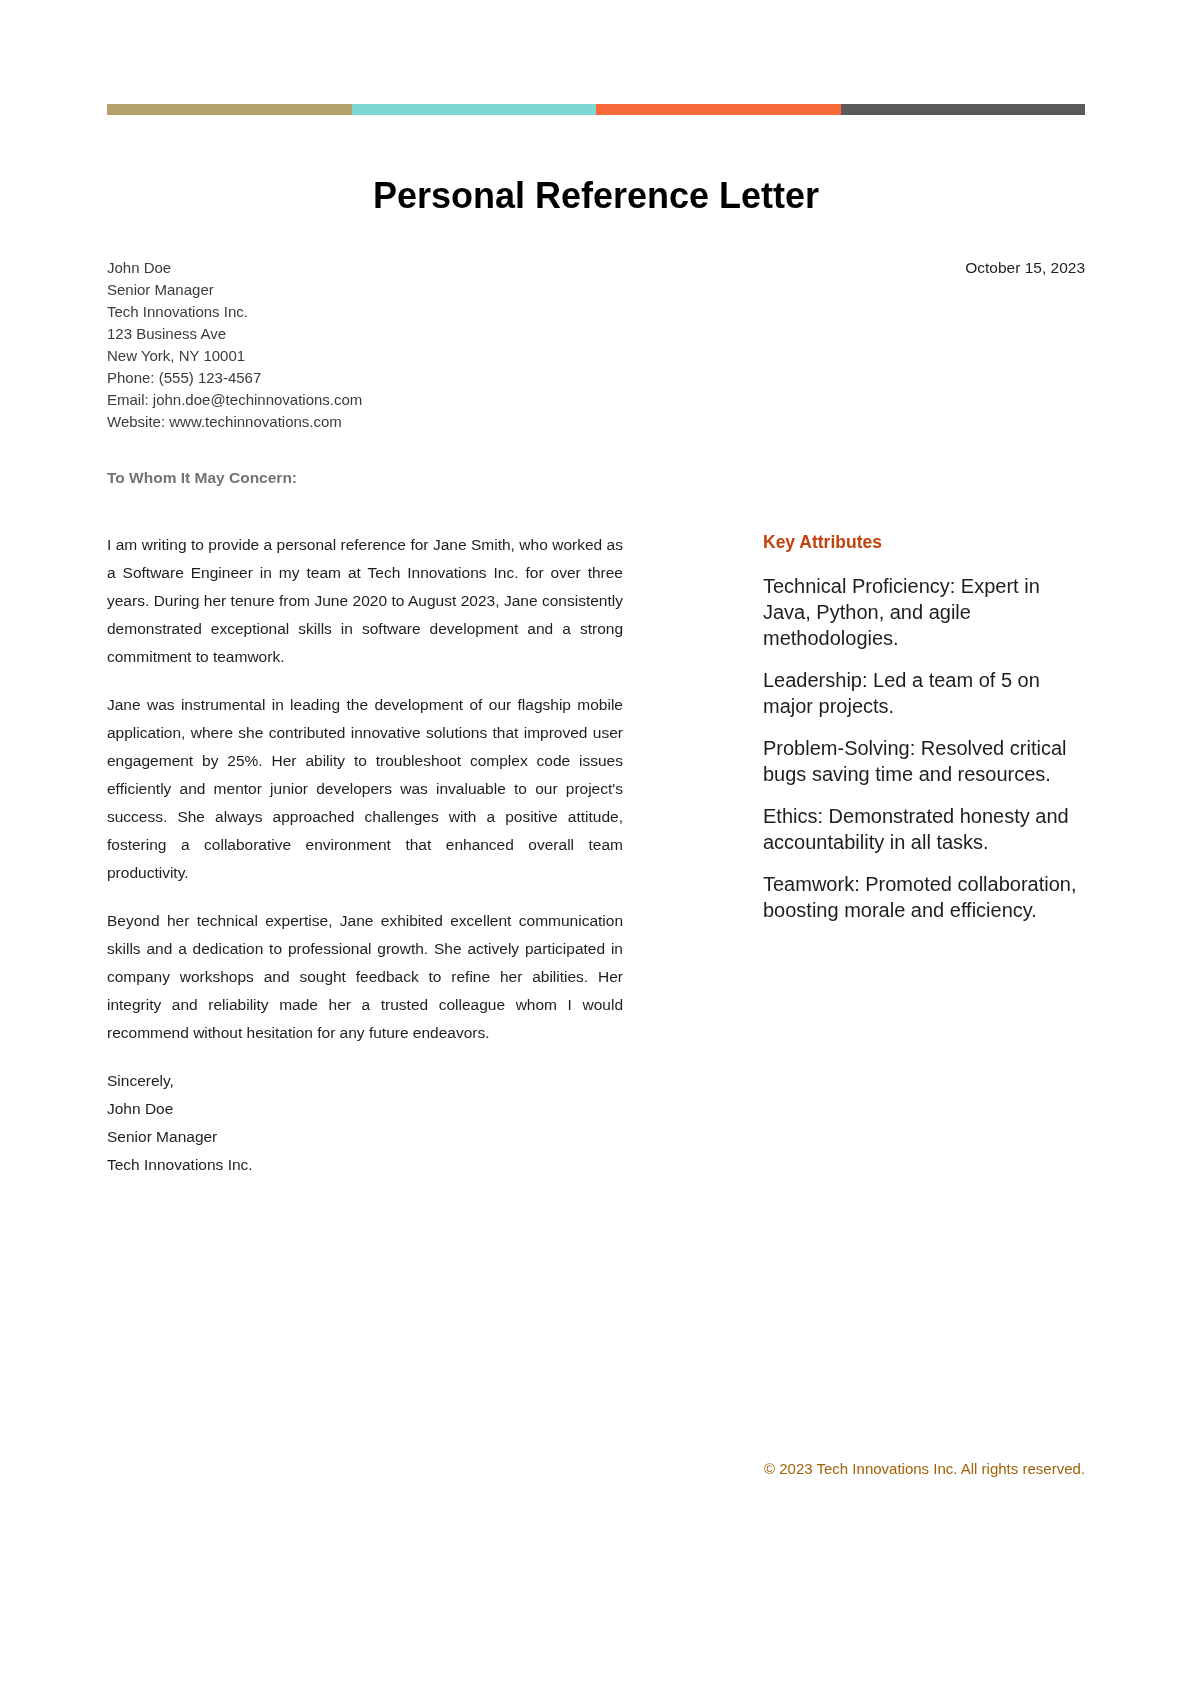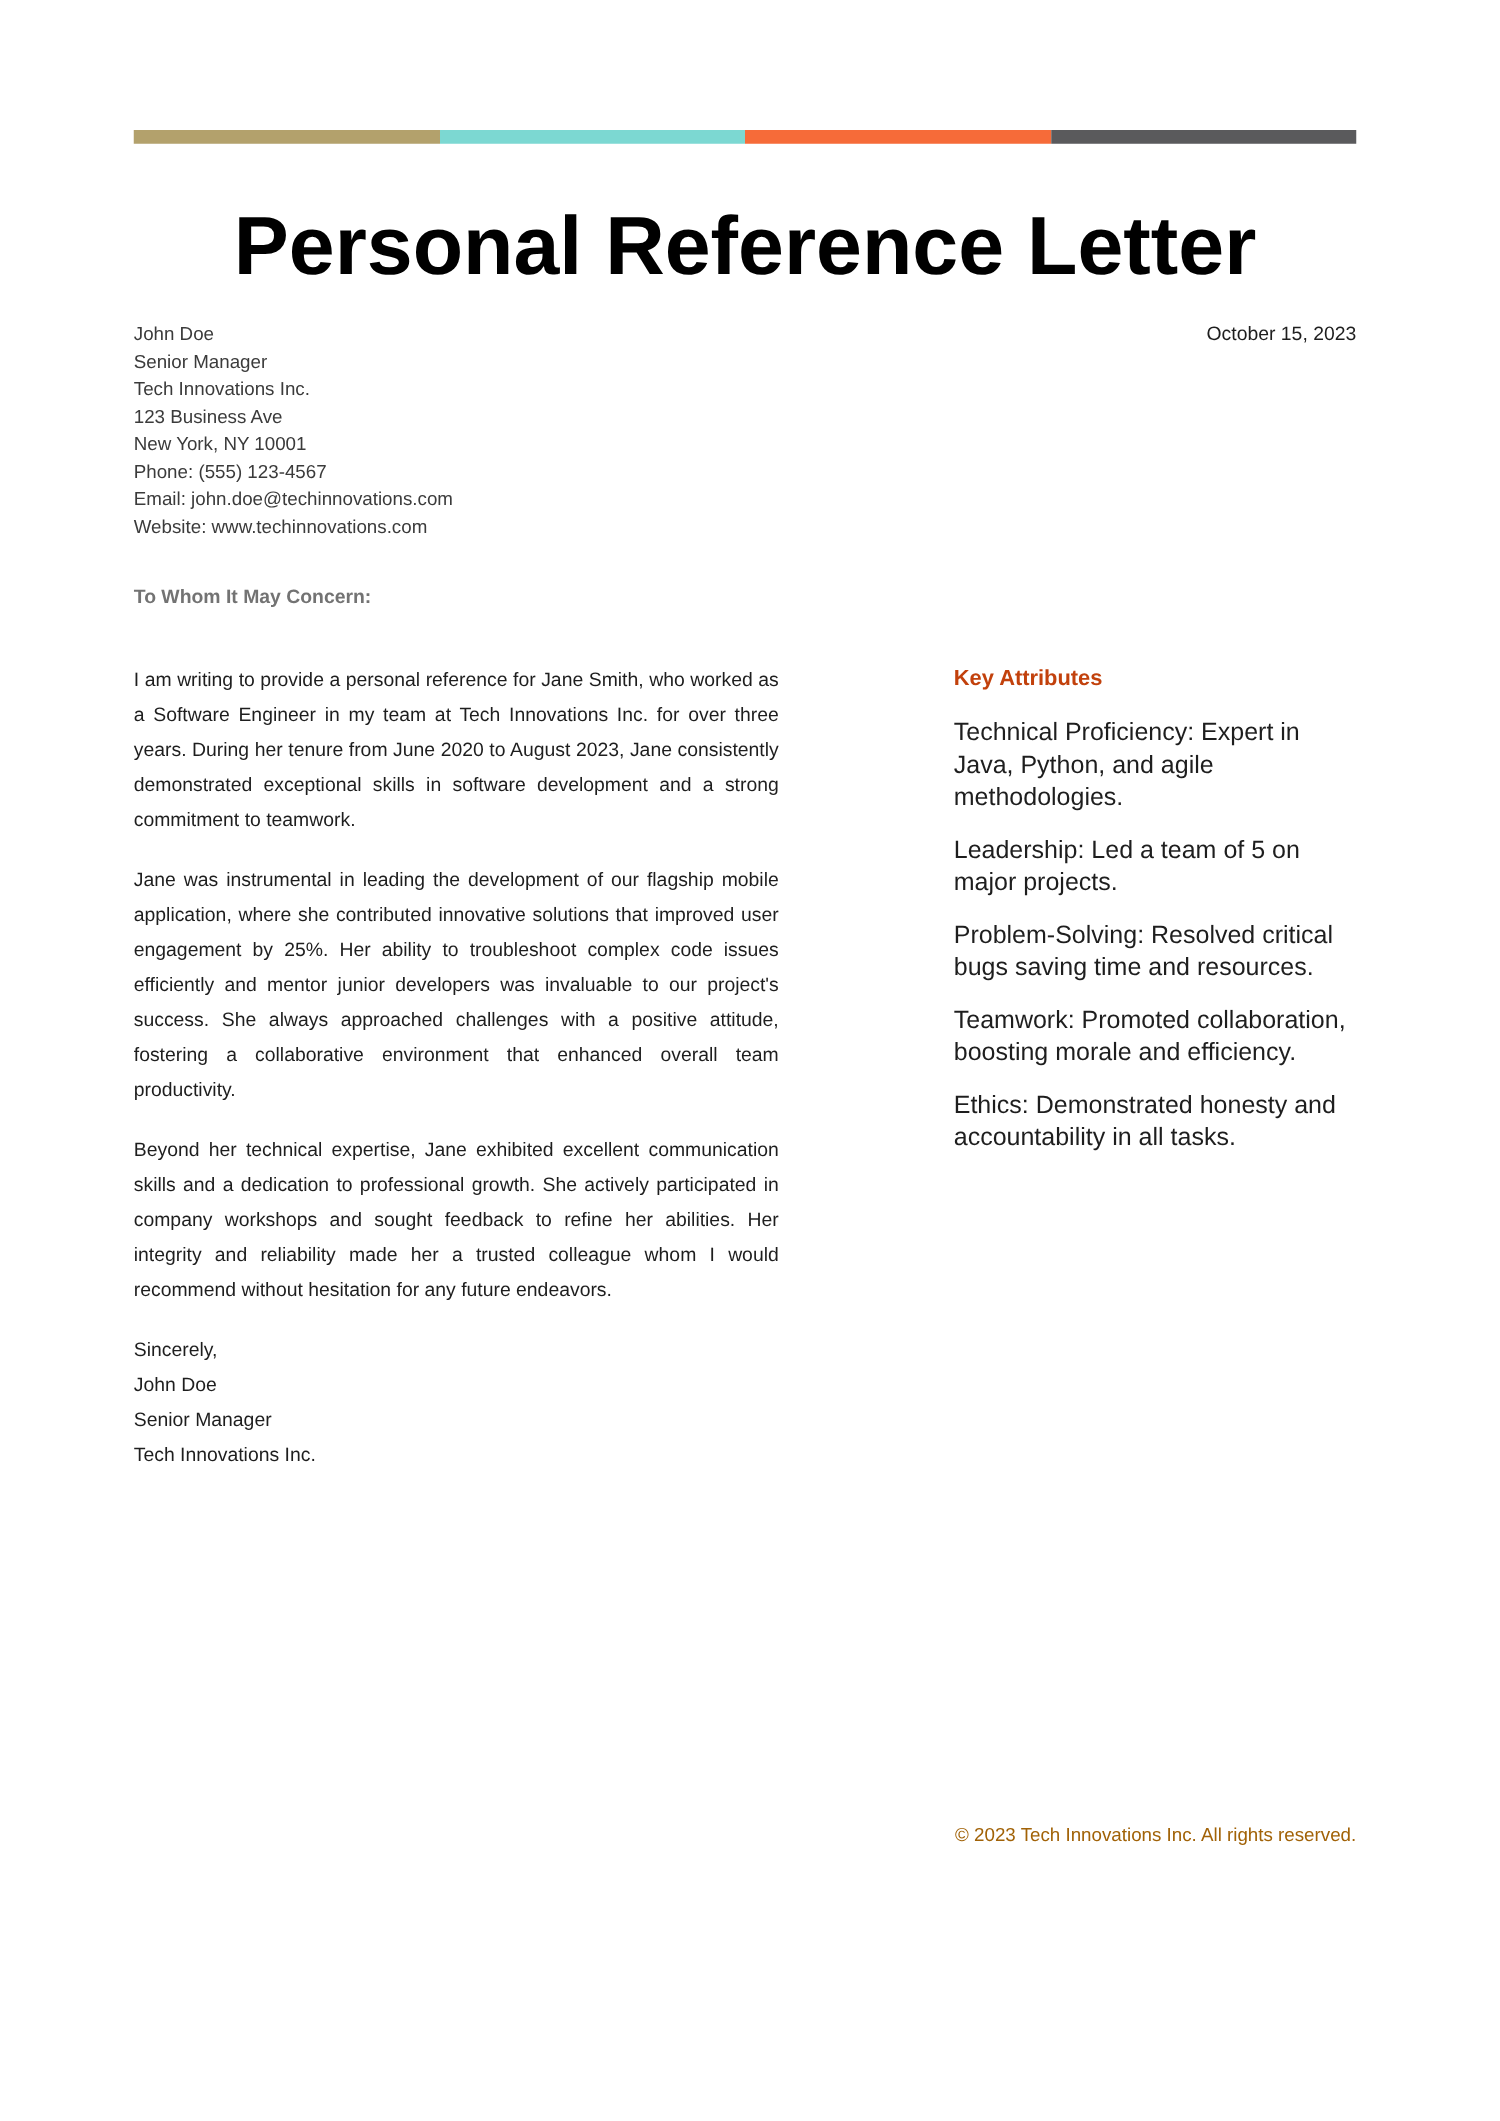--- a/index.html
+++ b/index.html
@@ -15,21 +15,21 @@
     padding: 104px 115px 0 107px;
     overflow: hidden;
   }
 
   .top-bar { display: flex; height: 11px; width: 100%; }
   .top-bar .seg { flex: 1 1 0; height: 100%; }
 
   .title {
     margin: 50px 0 0 0;
     text-align: center;
-    font-size: 66px;
+    font-size: 36px;
     line-height: 62px;
     font-weight: 700;
     color: #000000;
     letter-spacing: 0;
   }
 
   .header-row {
     display: flex;
     justify-content: space-between;
     align-items: flex-start;
@@ -139,21 +139,21 @@
         <div>Senior Manager</div>
         <div>Tech Innovations Inc.</div>
       </div>
     </div>
 
     <div class="right-col">
       <h2>Key Attributes</h2>
       <p>Technical Proficiency: Expert in Java, Python, and agile methodologies.</p>
       <p>Leadership: Led a team of 5 on major projects.</p>
       <p>Problem-Solving: Resolved critical bugs saving time and resources.</p>
+      <p>Ethics: Demonstrated honesty and accountability in all tasks.</p>
       <p>Teamwork: Promoted collaboration, boosting morale and efficiency.</p>
-      <p>Ethics: Demonstrated honesty and accountability in all tasks.</p>
     </div>
 
   </div>
 
   <div class="copyright">© 2023 Tech Innovations Inc. All rights reserved.</div>
 
 </div>
 
 </body></html>

